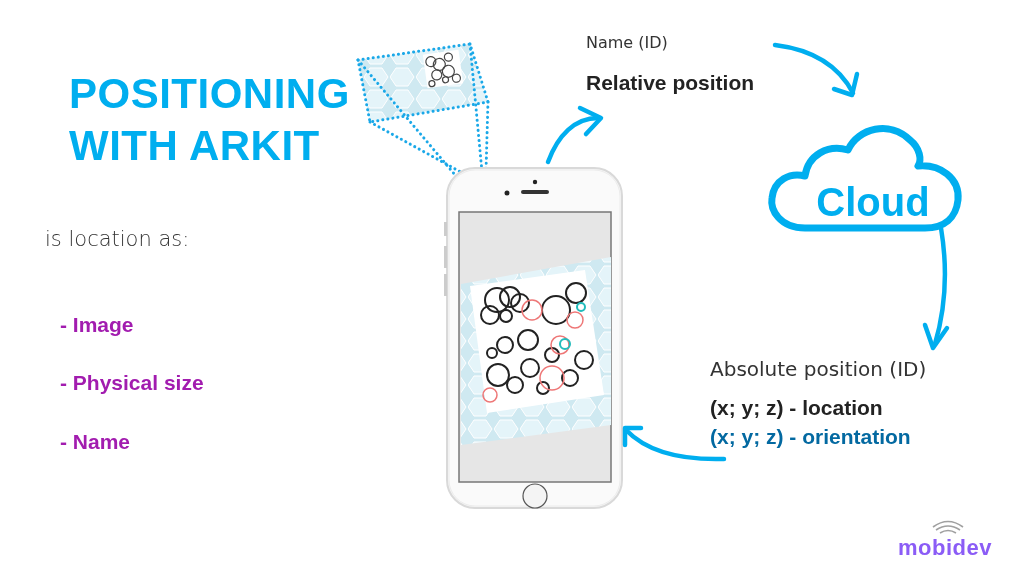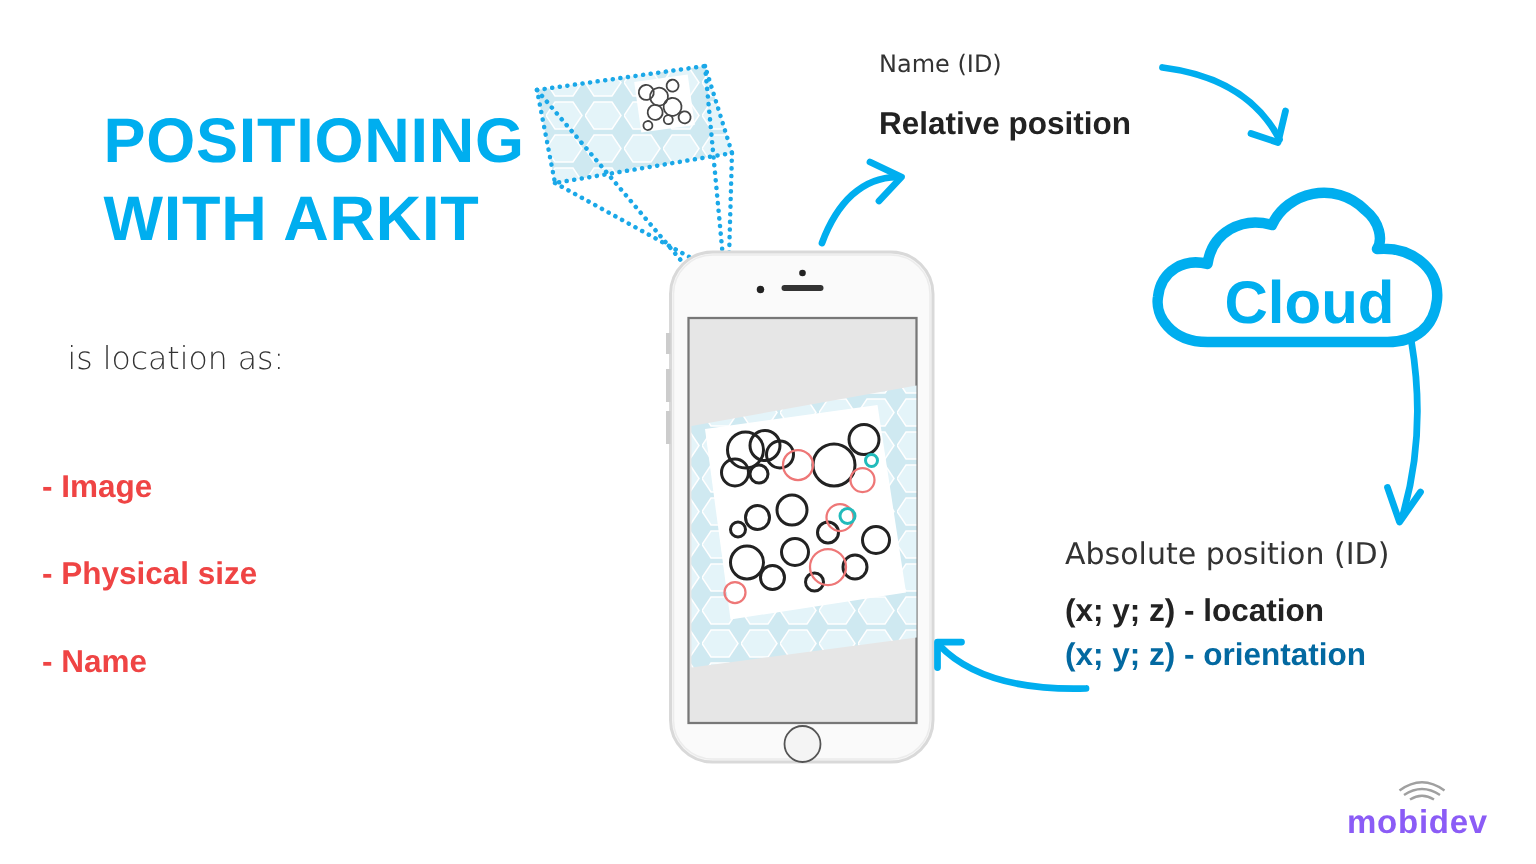--- a/index.html
+++ b/index.html
@@ -2,21 +2,21 @@
 <html><head>
 <meta charset="utf-8">
 <style>
   html, body { margin:0; padding:0; }
   body { width:1024px; height:576px; background:#ffffff; position:relative; overflow:hidden;
          font-family:"DejaVu Sans", sans-serif; }
   .abs { position:absolute; }
   .title { left:42px; top:68px; color:#00aeef; font-family:"Liberation Sans", sans-serif;
            font-weight:bold; font-size:42px; line-height:52px; letter-spacing:0.5px;margin-left:27px; }
   .desc { left:45px; top:224px; color:#333; font-size:21px; line-height:30px; font-weight:300; }
-  .item { left:28px; color:#ef4444; font-family:"Liberation Sans", sans-serif; font-weight:bold; font-size:21px; }
+  .item { left:60px; color:#a21caf; font-family:"Liberation Sans", sans-serif; font-weight:bold; font-size:21px; }
   .name-id { left:586px; top:33px; color:#333; font-size:16px; }
   .rel-pos { left:586px; top:71px; color:#222; font-family:"Liberation Sans", sans-serif; font-weight:bold; font-size:21px; }
   .abs-pos { left:710px; top:357px; color:#333; font-size:20px; }
   .loc { left:710px; top:396px; color:#222; font-family:"Liberation Sans", sans-serif; font-weight:bold; font-size:21px; }
   .ori { left:710px; top:425px; color:#0369a1; font-family:"Liberation Sans", sans-serif; font-weight:bold; font-size:21px; }
   .cloud-label { left:798px; top:168px; color:#00aeef; font-family:"Liberation Sans", sans-serif; font-weight:bold; font-size:40px; width:150px; text-align:center;margin-top:12px; }
   .logo { left:898px; top:535px; color:#8b5cf6; font-family:"Liberation Sans", sans-serif; font-weight:bold; font-size:22px; letter-spacing:0.5px; }
   svg { position:absolute; left:0; top:0; }
 </style>
 </head>

